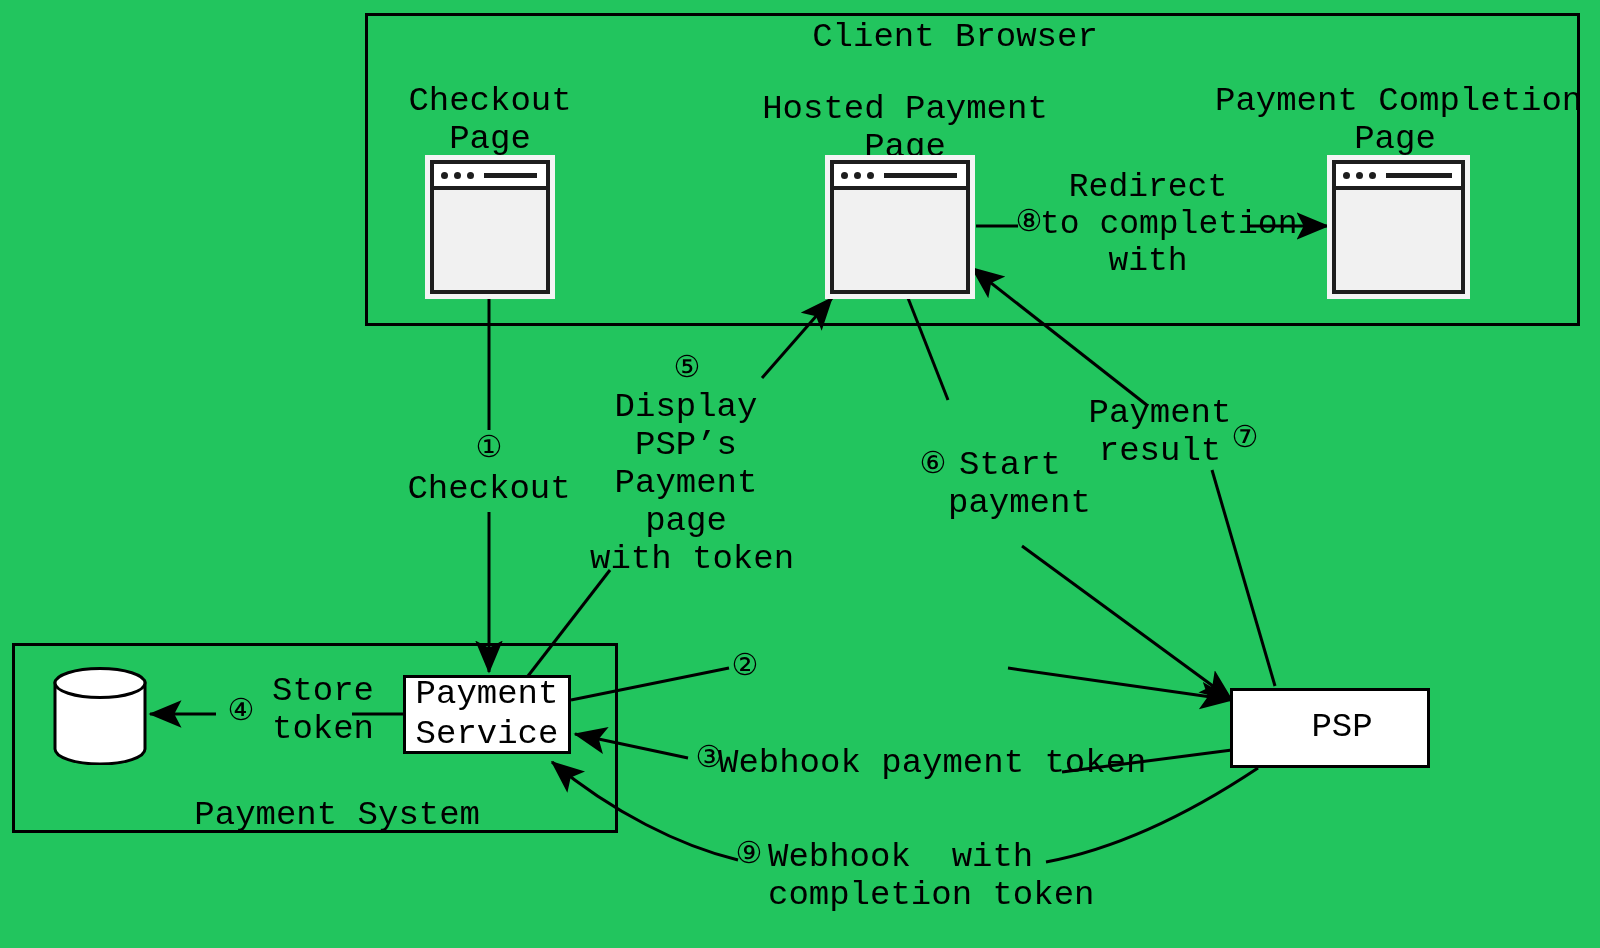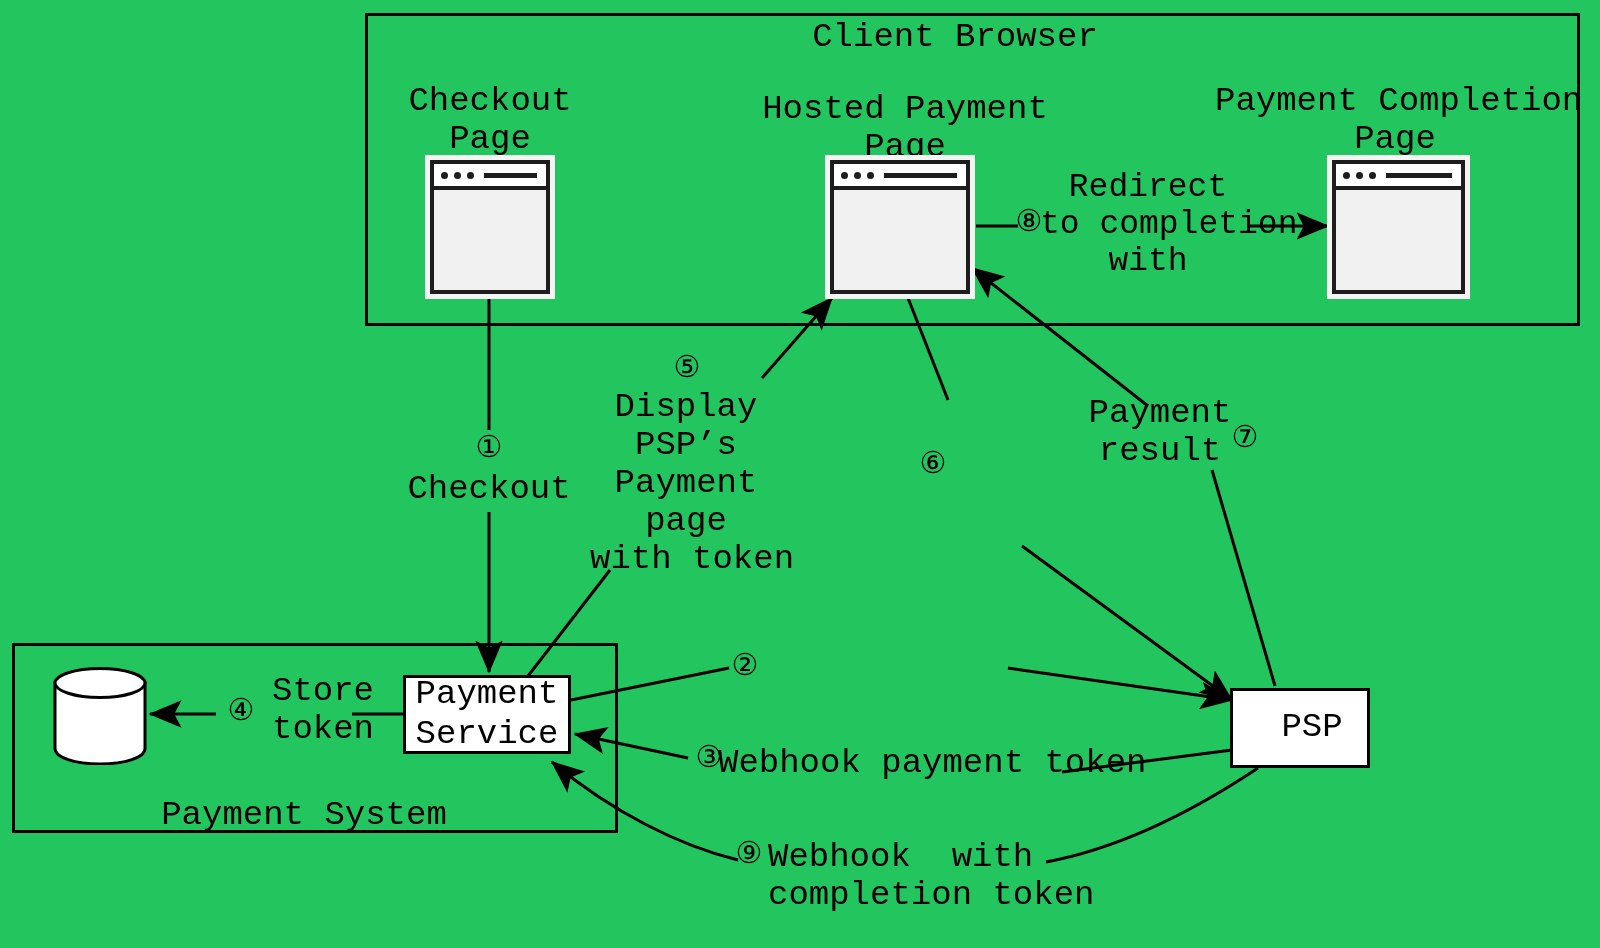--- a/index.html
+++ b/index.html
@@ -172,47 +172,49 @@
     </div>
     <div class="browser-body"></div>
   </div>
 
   <div class="num" style="left:1010px; top:208px; width:38px;">⑧</div>
   <div class="lbl t33" style="left:1040px; top:170px; width:216px;">Redirect
 to completion
 with</div>
 
   <div class="container-box" style="left:12px; top:643px; width:606px; height:190px;"></div>
-  <div class="lbl t34" style="left:144px; top:796px; width:320px;">Payment System</div>
+  <div class="lbl t34" style="left:160px; top:796px; width:320px;text-align:right;">Payment System</div>
 
   <svg style="position:absolute; left:50px; top:667px; width:100px; height:98px;" viewBox="0 0 100 98">
     <path d="M5,16 L5,82 A45,15 0 0 0 95,82 L95,16 Z" fill="#fff" stroke="#000" stroke-width="3"></path>
     <ellipse cx="50" cy="16" rx="45" ry="14.5" fill="#fff" stroke="#000" stroke-width="3"></ellipse>
   </svg>
 
   <div class="plainbox" style="left:403px; top:675px; width:168px; height:79px;">
     <span class="bx-label t34">Payment
 Service</span>
   </div>
 
-  <div class="plainbox" style="left:1230px; top:688px; width:140px; height:80px;padding-left:24px;">
+  <div class="plainbox" style="left:1230px; top:688px; width:200px; height:80px;padding-left:24px;">
     <span class="bx-label t34">PSP</span>
   </div>
 
   <div class="num" style="left:470px; top:434px; width:38px;">①</div>
   <div class="lbl t34" style="left:406px; top:470px; width:166px;">Checkout</div>
 
   <div class="num" style="left:668px; top:354px; width:38px;">⑤</div>
   <div class="lbl t34" style="left:590px; top:388px; width:192px;">Display
 PSP’s
 Payment
 page
 with token</div>
 
   <div class="num" style="left:914px; top:450px; width:38px;">⑥</div>
+  <div class="lbl t34" style="left:948px; top:446px; width:124px;">Start
+payment</div>
 
   <div class="lbl t34" style="left:1086px; top:394px; width:148px;">Payment
 result</div>
   <div class="num" style="left:1226px; top:424px; width:38px;">⑦</div>
 
   <div class="num" style="left:726px; top:652px; width:38px;">②</div>
 
   <div class="num" style="left:690px; top:744px; width:38px;">③</div>
   <div class="lbl t34" style="left:718px; top:744px; width:320px;">Webhook payment token</div>
 

